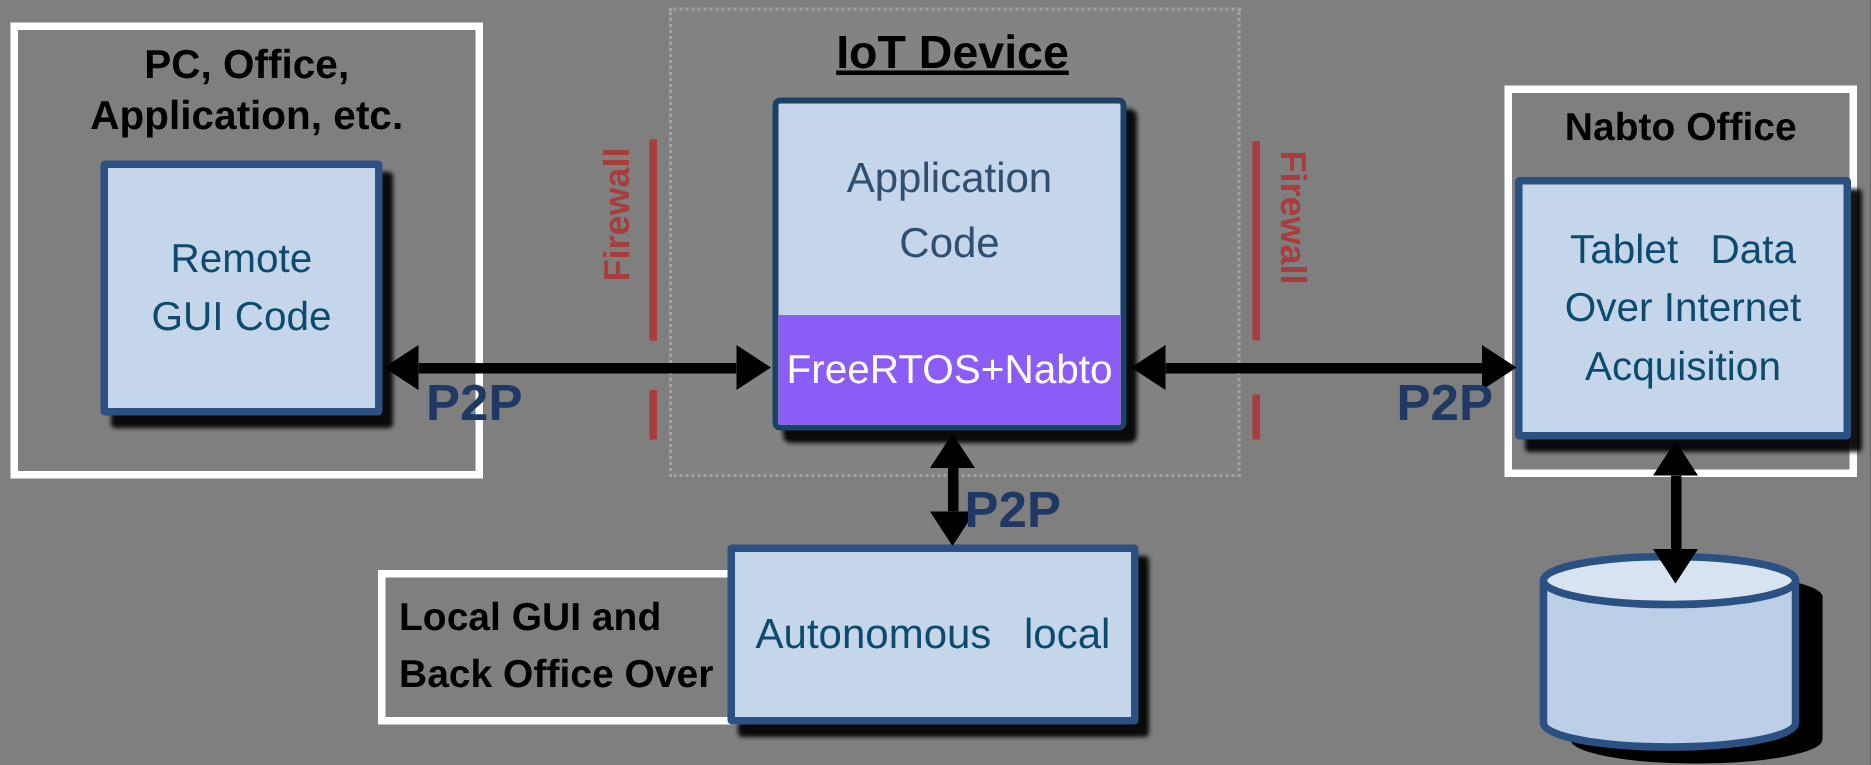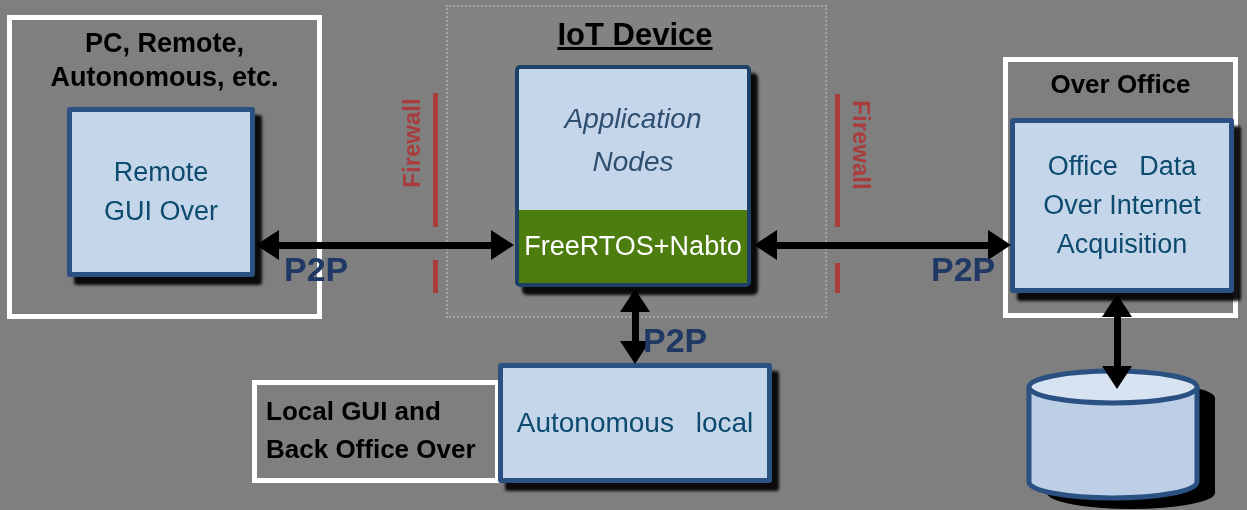--- a/index.html
+++ b/index.html
@@ -33,36 +33,36 @@
   
   .node{
     background:#C5D6EA;border:5px solid #2A5182;border-radius:3px;
     box-shadow:7px 8px 3px rgba(0,0,0,0.92);
     color:#0c4a6e;display:flex;flex-direction:column;
     align-items:center;justify-content:center;text-align:center;
     z-index:4;
   }
   .remote-gui-node{left:67px;top:107px;width:178px;height:160px;font-size:27px;line-height:39px;}
   .remote-data-node{left:1010px;top:118px;width:214px;height:165px;font-size:27px;line-height:39px;}
-  .lan-node{left:498px;top:363px;width:264px;height:110px;font-size:28px;line-height:42px;align-items:center;}
+  .lan-node{left:485px;top:363px;width:264px;height:110px;font-size:28px;line-height:42px;align-items:center;}
 
   
   .iot-node{
     left:515px;top:65px;width:228px;height:214px;
     background:#C5D6EA;border:4px solid #1D4066;border-radius:5px;
     box-shadow:7px 8px 3px rgba(0,0,0,0.92);z-index:4;
   }
   .app-area{
     position:absolute;left:0;top:0;right:0;bottom:73px;
     display:flex;flex-direction:column;align-items:center;justify-content:center;
-    color:#2F4F70;font-size:28px;line-height:43px;text-align:center;font-style:italic;
+    color:#2F4F70;font-size:28px;line-height:43px;text-align:center;
   }
   .core-bar{
     position:absolute;left:0;right:0;bottom:0;height:73px;
-    background:#4d7c0f;display:flex;align-items:center;justify-content:center;
+    background:#8b5cf6;display:flex;align-items:center;justify-content:center;
     color:#FFFFFF;font-size:27px;
   }
 
   .wide{word-spacing:14px;}
   .semiwide{word-spacing:5px;}
 
   
   .fw-line{width:5px;background:#A93C3C;z-index:3;}
   .fw-label{
     width:110px;height:28px;text-align:center;
@@ -90,47 +90,47 @@
 
 <div id="canvas">
 
   <div class="abs iot-zone"></div>
 
   <div class="abs group-box client-group"></div>
   <div class="abs group-box backoffice-group"></div>
   <div class="abs group-box local-label-box"></div>
 
   <div class="abs caption client-title">
-    <div>PC, Remote,</div>
-    <div>Autonomous, etc.</div>
+    <div>PC, Office,</div>
+    <div>Application, etc.</div>
   </div>
   <div class="abs caption iot-title">IoT Device</div>
-  <div class="abs caption backoffice-title">Over Office</div>
+  <div class="abs caption backoffice-title">Nabto Office</div>
   <div class="abs caption local-label-text">
     <div>Local GUI and</div>
     <div>Back Office Over</div>
   </div>
 
   <div class="abs node remote-gui-node">
     <div>Remote</div>
-    <div>GUI Over</div>
+    <div>GUI Code</div>
   </div>
 
   <div class="abs iot-node">
     <div class="app-area">
       <div>Application</div>
-      <div>Nodes</div>
+      <div>Code</div>
     </div>
     <div class="core-bar">
       <span>FreeRTOS+Nabto</span>
     </div>
   </div>
 
   <div class="abs node remote-data-node">
-    <div class="wide">Office Data</div>
+    <div class="wide">Tablet Data</div>
     <div>Over Internet</div>
     <div>Acquisition</div>
   </div>
 
   <div class="abs node lan-node">
     <div class="wide">Autonomous local</div>
   </div>
 
   <div class="abs fw-line" style="left:433px;top:93px;height:134px;"></div>
   <div class="abs fw-line" style="left:433px;top:260px;height:33px;"></div>

